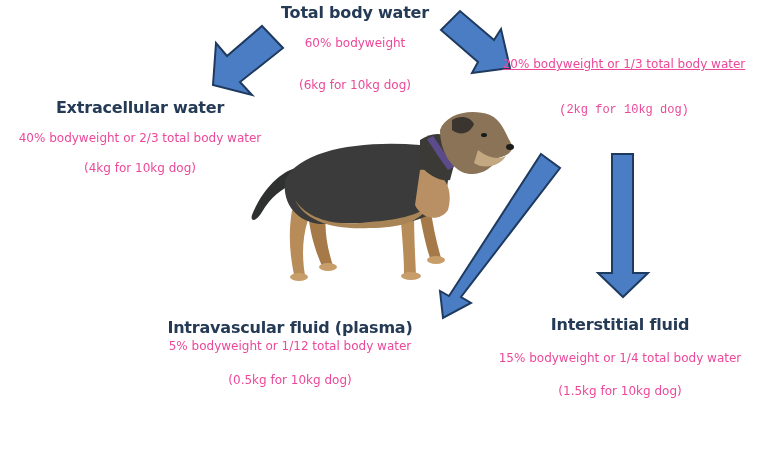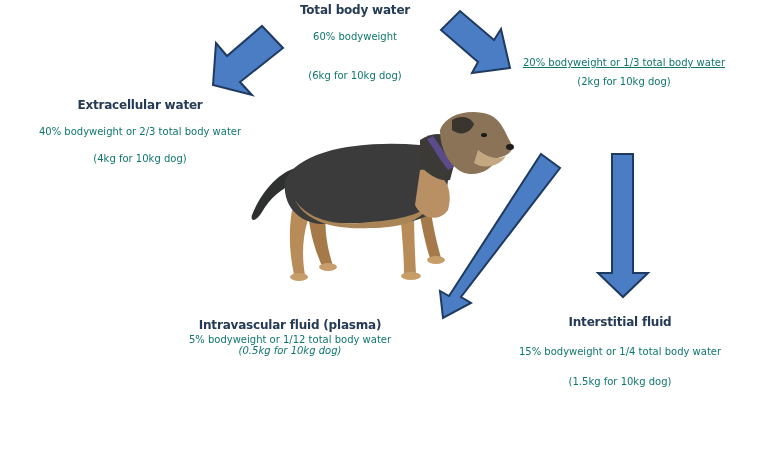--- a/index.html
+++ b/index.html
@@ -1,20 +1,20 @@
 <!DOCTYPE html>
 <html><head>
 <meta charset="utf-8">
 <style>
   html, body { margin: 0; padding: 0; background: #ffffff; }
   body { width: 768px; height: 476px; position: relative; overflow: hidden;
          font-family: "DejaVu Sans", sans-serif; color: #3a4a5e; }
   .block { position: absolute; text-align: center; }
-  .title { font-weight: bold; font-size: 12px; color: #243a55; letter-spacing: -0.2px; }
-  .line { font-size: 10px; color: #0f766e; }
+  .title { font-weight: bold; font-size: 16px; color: #243a55; letter-spacing: -0.2px; }
+  .line { font-size: 12px; color: #ec4899; }
   .arrows { position: absolute; left: 0; top: 0; width: 768px; height: 476px; }
   .dog { position: absolute; left: 0; top: 0; }
 </style>
 </head>
 <body>
 
 <svg class="arrows" viewBox="0 0 768 476">
 
   <g>
     <polygon points="262,26 283,48 240,82 252,95 213,85 216,43 227,56" fill="#4a7dc4" stroke="#1f3a5f" stroke-width="2" stroke-linejoin="miter"></polygon>
@@ -71,26 +71,26 @@
 </div>
 
 <div class="block" style="left:0px; top:98px; width:280px;">
   <div class="title">Extracellular water</div>
   <div class="line" style="margin-top:14px;text-align:center;">40% bodyweight or 2/3 total body water</div>
   <div class="line" style="margin-top:16px;">(4kg for 10kg dog)</div>
 </div>
 
 <div class="block" style="left:480px; top:43px; width:288px;">
   <div class="line" style="margin-top:14px;text-decoration:underline;">20% bodyweight or 1/3 total body water</div>
-  <div class="line" style="margin-top:8px;">(2kg for 10kg dog)</div>
+  <div class="line" style="margin-top:32px;font-family:Liberation Mono, monospace;">(2kg for 10kg dog)</div>
 </div>
 
 <div class="block" style="left:140px; top:318px; width:300px;">
   <div class="title">Intravascular fluid (plasma)</div>
   <div class="line" style="margin-top:2px;">5% bodyweight or 1/12 total body water</div>
-  <div class="line" style="font-style:italic;">(0.5kg for 10kg dog)</div>
+  <div class="line" style="margin-top:20px;">(0.5kg for 10kg dog)</div>
 </div>
 
 <div class="block" style="left:470px; top:315px; width:300px;">
   <div class="title">Interstitial fluid</div>
   <div class="line" style="margin-top:17px;">15% bodyweight or 1/4 total body water</div>
   <div class="line" style="margin-top:19px;">(1.5kg for 10kg dog)</div>
 </div>
 
 </body></html>

